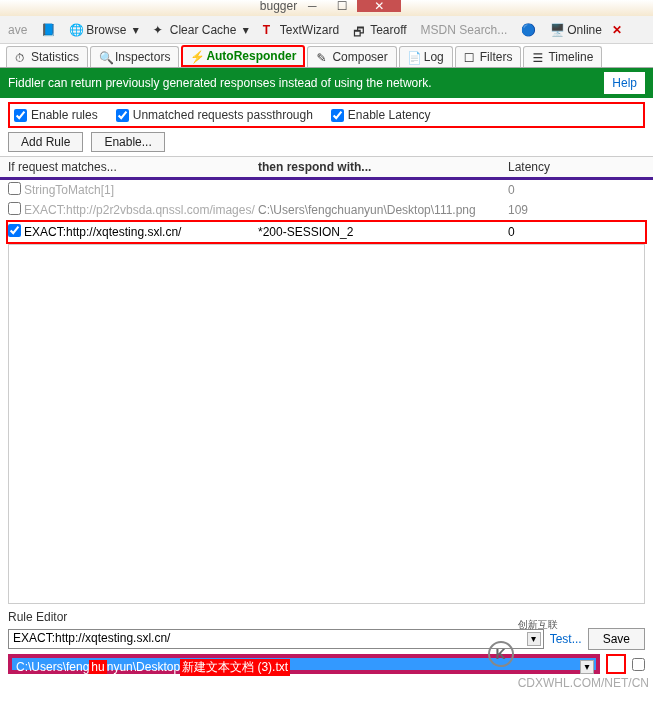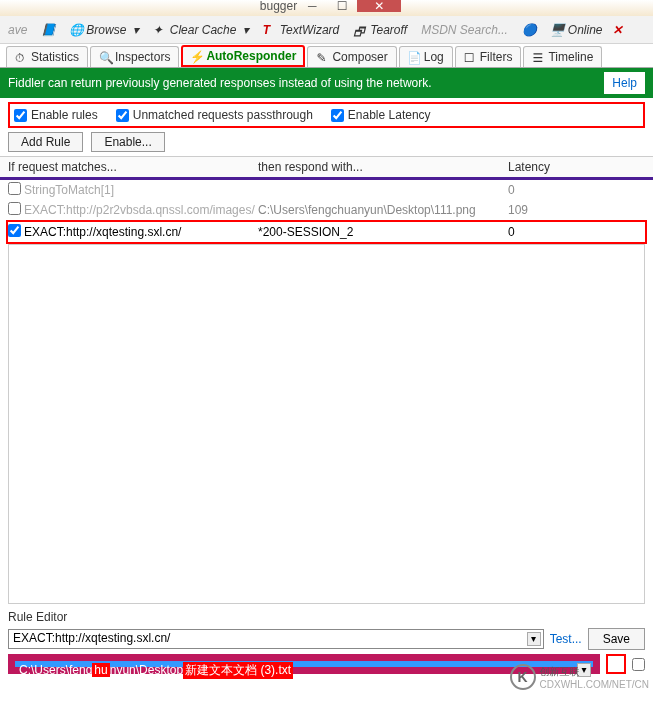--- a/index.html
+++ b/index.html
@@ -2,39 +2,39 @@
 <html><head>
 <meta charset="utf-8">
 <style>
   * { box-sizing: border-box; margin: 0; padding: 0; font-family: Tahoma, sans-serif; font-size: 12px; }
   body { width: 653px; height: 708px; background: #fff; overflow: hidden; }
   .titlebar { height: 16px; background: linear-gradient(#fff, #f5e8d0); display: flex; align-items: center; padding: 0 0 4px 8px; justify-content: center; }
   .title { color: #555; }
   .winbtns { display: flex; height: 100%; }
   .winbtn { width: 30px; display: flex; align-items: center; justify-content: center; color: #555; }
   .winbtn.close { width: 44px; background: #c75050; color: #fff; }
-  .toolbar { height: 28px; background: #f2f2f2; border-bottom: 1px solid #d4d4d4; display: flex; align-items: center; padding: 0 4px; gap: 6px; font-style: italic; }
+  .toolbar { height: 28px; background: #f2f2f2; border-bottom: 1px solid #d4d4d4; display: flex; align-items: center; padding: 0 4px; gap: 6px; }
   .tool { display: flex; align-items: center; gap: 3px; color: #333; padding: 2px 4px; }
   .tool.disabled { color: #999; }
   .searchbox { color: #999; padding: 0 4px; }
   .tool .ic { width: 14px; height: 14px; display:inline-block; }
   .closex { color: #c00; font-weight: bold; }
   .tabsrow { height: 24px; display: flex; align-items: flex-end; padding: 2px 6px 0 6px; gap: 2px; background: #fff; border-bottom: 1px solid #aaa; }
   .tab { display: flex; align-items: center; gap: 4px; padding: 3px 8px; background: #f8f8f8; border: 1px solid #bbb; border-bottom: none; border-radius: 3px 3px 0 0; color: #333; position: relative; }
   .tab.active { border: 2px solid red; border-bottom: 2px solid red; color: green; font-weight: bold; padding: 2px 7px; }
   .tab .ic { width: 12px; height: 12px; display: inline-block; }
   .greenbar { background: #0a8a2a; color: #fff; padding: 4px 8px; display: flex; justify-content: space-between; align-items: center; }
   .helpcell { background: #fff; color: #0066cc; padding: 4px 8px; height: 100%; }
   .optbar { border: 2px solid red; margin: 4px 8px 2px 8px; padding: 4px; display: flex; gap: 18px; }
   .chk { display: flex; align-items: center; gap: 4px; color: #333; }
   .btnrow { padding: 2px 8px 4px 8px; display: flex; gap: 8px; }
   .btn { border: 1px solid #999; background: #f6f6f6; padding: 2px 12px; color: #222; }
   .tablehdr { display: flex; border-top: 1px solid #ccc; border-bottom: 3px solid #4c1d95; background: #fafafa; padding: 3px 8px; color: #333; }
   .col1 { flex: 0 0 250px; }
-  .col2 { flex: 0 0 250px; }
+  .col2 { flex: 0 0 250px; font-weight: bold; }
   .col3 { flex: 0 0 80px; }
   .row { display: flex; padding: 2px 8px; align-items: center; }
   .row.dis { color: #aaa; }
   .row .cb { flex: 0 0 16px; }
   .row .c1 { flex: 0 0 234px; overflow: hidden; white-space: nowrap; }
   .row .c2 { flex: 0 0 250px; overflow: hidden; white-space: nowrap; color: #888; }
   .row .c3 { flex: 0 0 80px; color: #888; }
   .row.sel { border: 2px solid red; margin: 0 6px; padding: 2px 0px; }
   .row.sel .c1, .row.sel .c2, .row.sel .c3 { color: #000; }
   .mainblank { height: 360px; border: 1px solid #ccc; margin: 0 8px 4px 8px; }
@@ -173,27 +173,27 @@
 <div class="ruleed">Rule Editor</div>
 <div class="edrow">
   <div class="combo">
     <span>EXACT:http://xqtesting.sxl.cn/</span>
     <span class="arrow">▾</span>
   </div>
   <span class="testlink">Test...</span>
   <button class="savebtn">Save</button>
 </div>
 <div class="edrow">
-  <div class="combo sel" style="border:7px solid #be185d;">
+  <div class="combo sel" style="border:4px solid #be185d;">
     <span>C:\Users\feng</span><span class="redseg">hu</span><span>nyun\Desktop</span><span class="redseg">新建文本文档 (3).txt</span>
     <span class="arrow" style="color:#000;">▾</span>
   </div>
   <span class="redbox"></span>
   <input type="checkbox" style="">
 </div>
 
 <div class="corner">
   <div class="logo">K</div>
   <div>
     <div style="font-size:10px;color:#555;">创新互联</div>
-    <div style="font-size:10px;color:#aaa;">CDXWHL.COM/NET/CN</div>
+    <div style="font-size:12px;color:#aaa;margin-top:44px;">CDXWHL.COM/NET/CN</div>
   </div>
 </div>
 
 </body></html>

